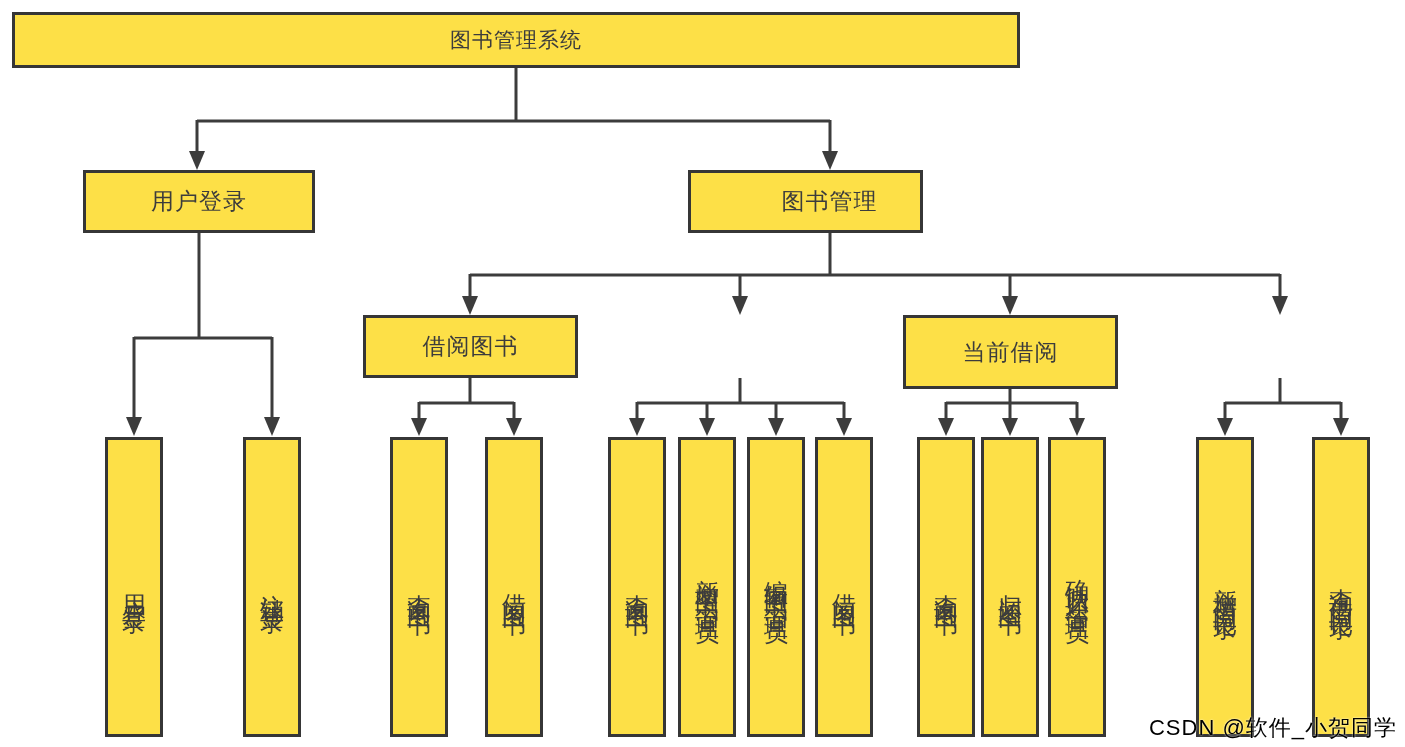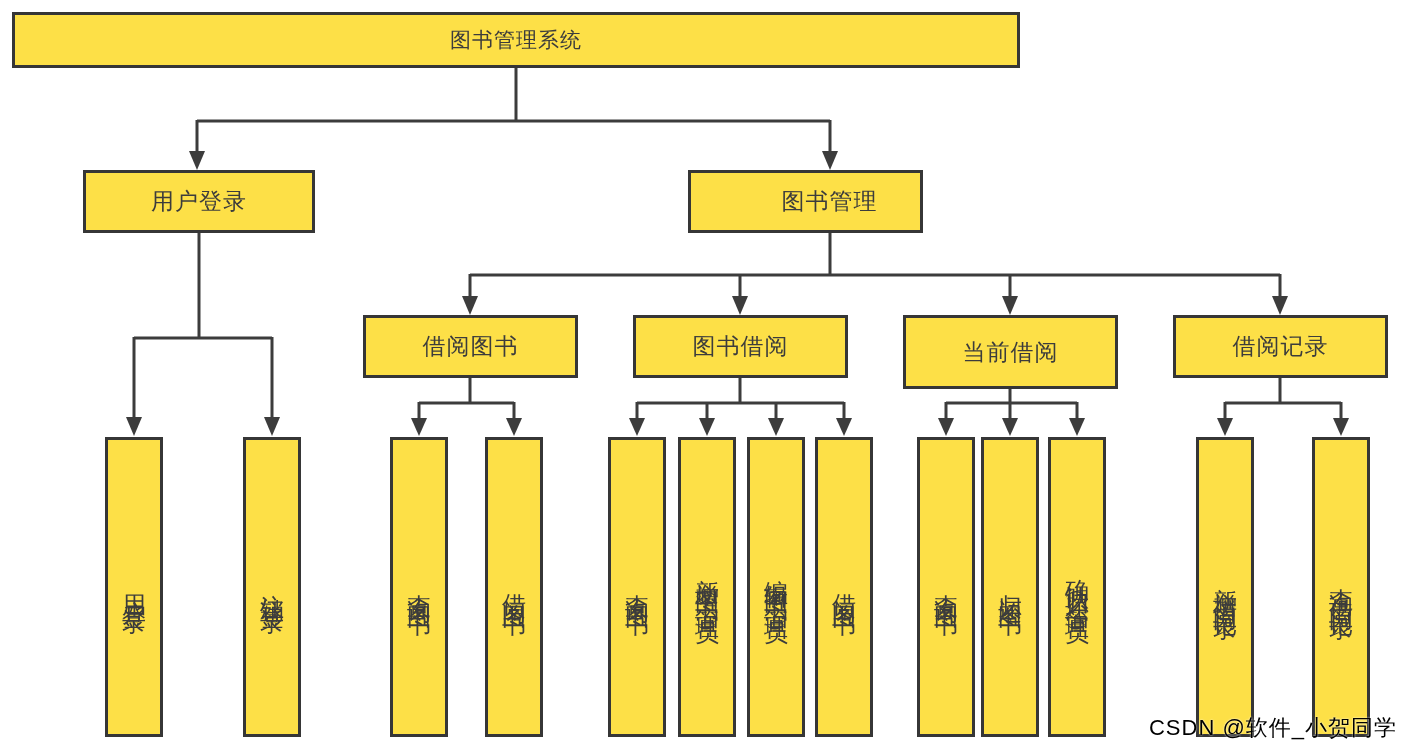--- a/index.html
+++ b/index.html
@@ -106,28 +106,22 @@
   <div class="box lvl" style="left:83px; top:170px; width:232px; height:63px;">
     <span>用户登录</span>
   </div>
   <div class="box lvl" style="left:688px; top:170px; width:235px; height:63px;padding-left:48px;">
     <span>图书管理</span>
   </div>
 
   <div class="box lvl" style="left:363px; top:315px; width:215px; height:63px;">
     <span>借阅图书</span>
   </div>
-  <div class="box lvl" style="left:633px; top:315px; width:215px; height:63px;">
-    <span>图书借阅</span>
-  </div>
   <div class="box lvl" style="left:903px; top:315px; width:215px; height:74px;">
     <span>当前借阅</span>
-  </div>
-  <div class="box lvl" style="left:1173px; top:315px; width:215px; height:63px;">
-    <span>借阅记录</span>
   </div>
 
   <div class="box leaf" style="left:105px; top:437px; width:58px; height:300px;">
     <span class="vtext">用户登录</span>
   </div>
   <div class="box leaf" style="left:243px; top:437px; width:58px; height:300px;">
     <span class="vtext">注销登录</span>
   </div>
 
   <div class="box leaf" style="left:390px; top:437px; width:58px; height:300px;">

